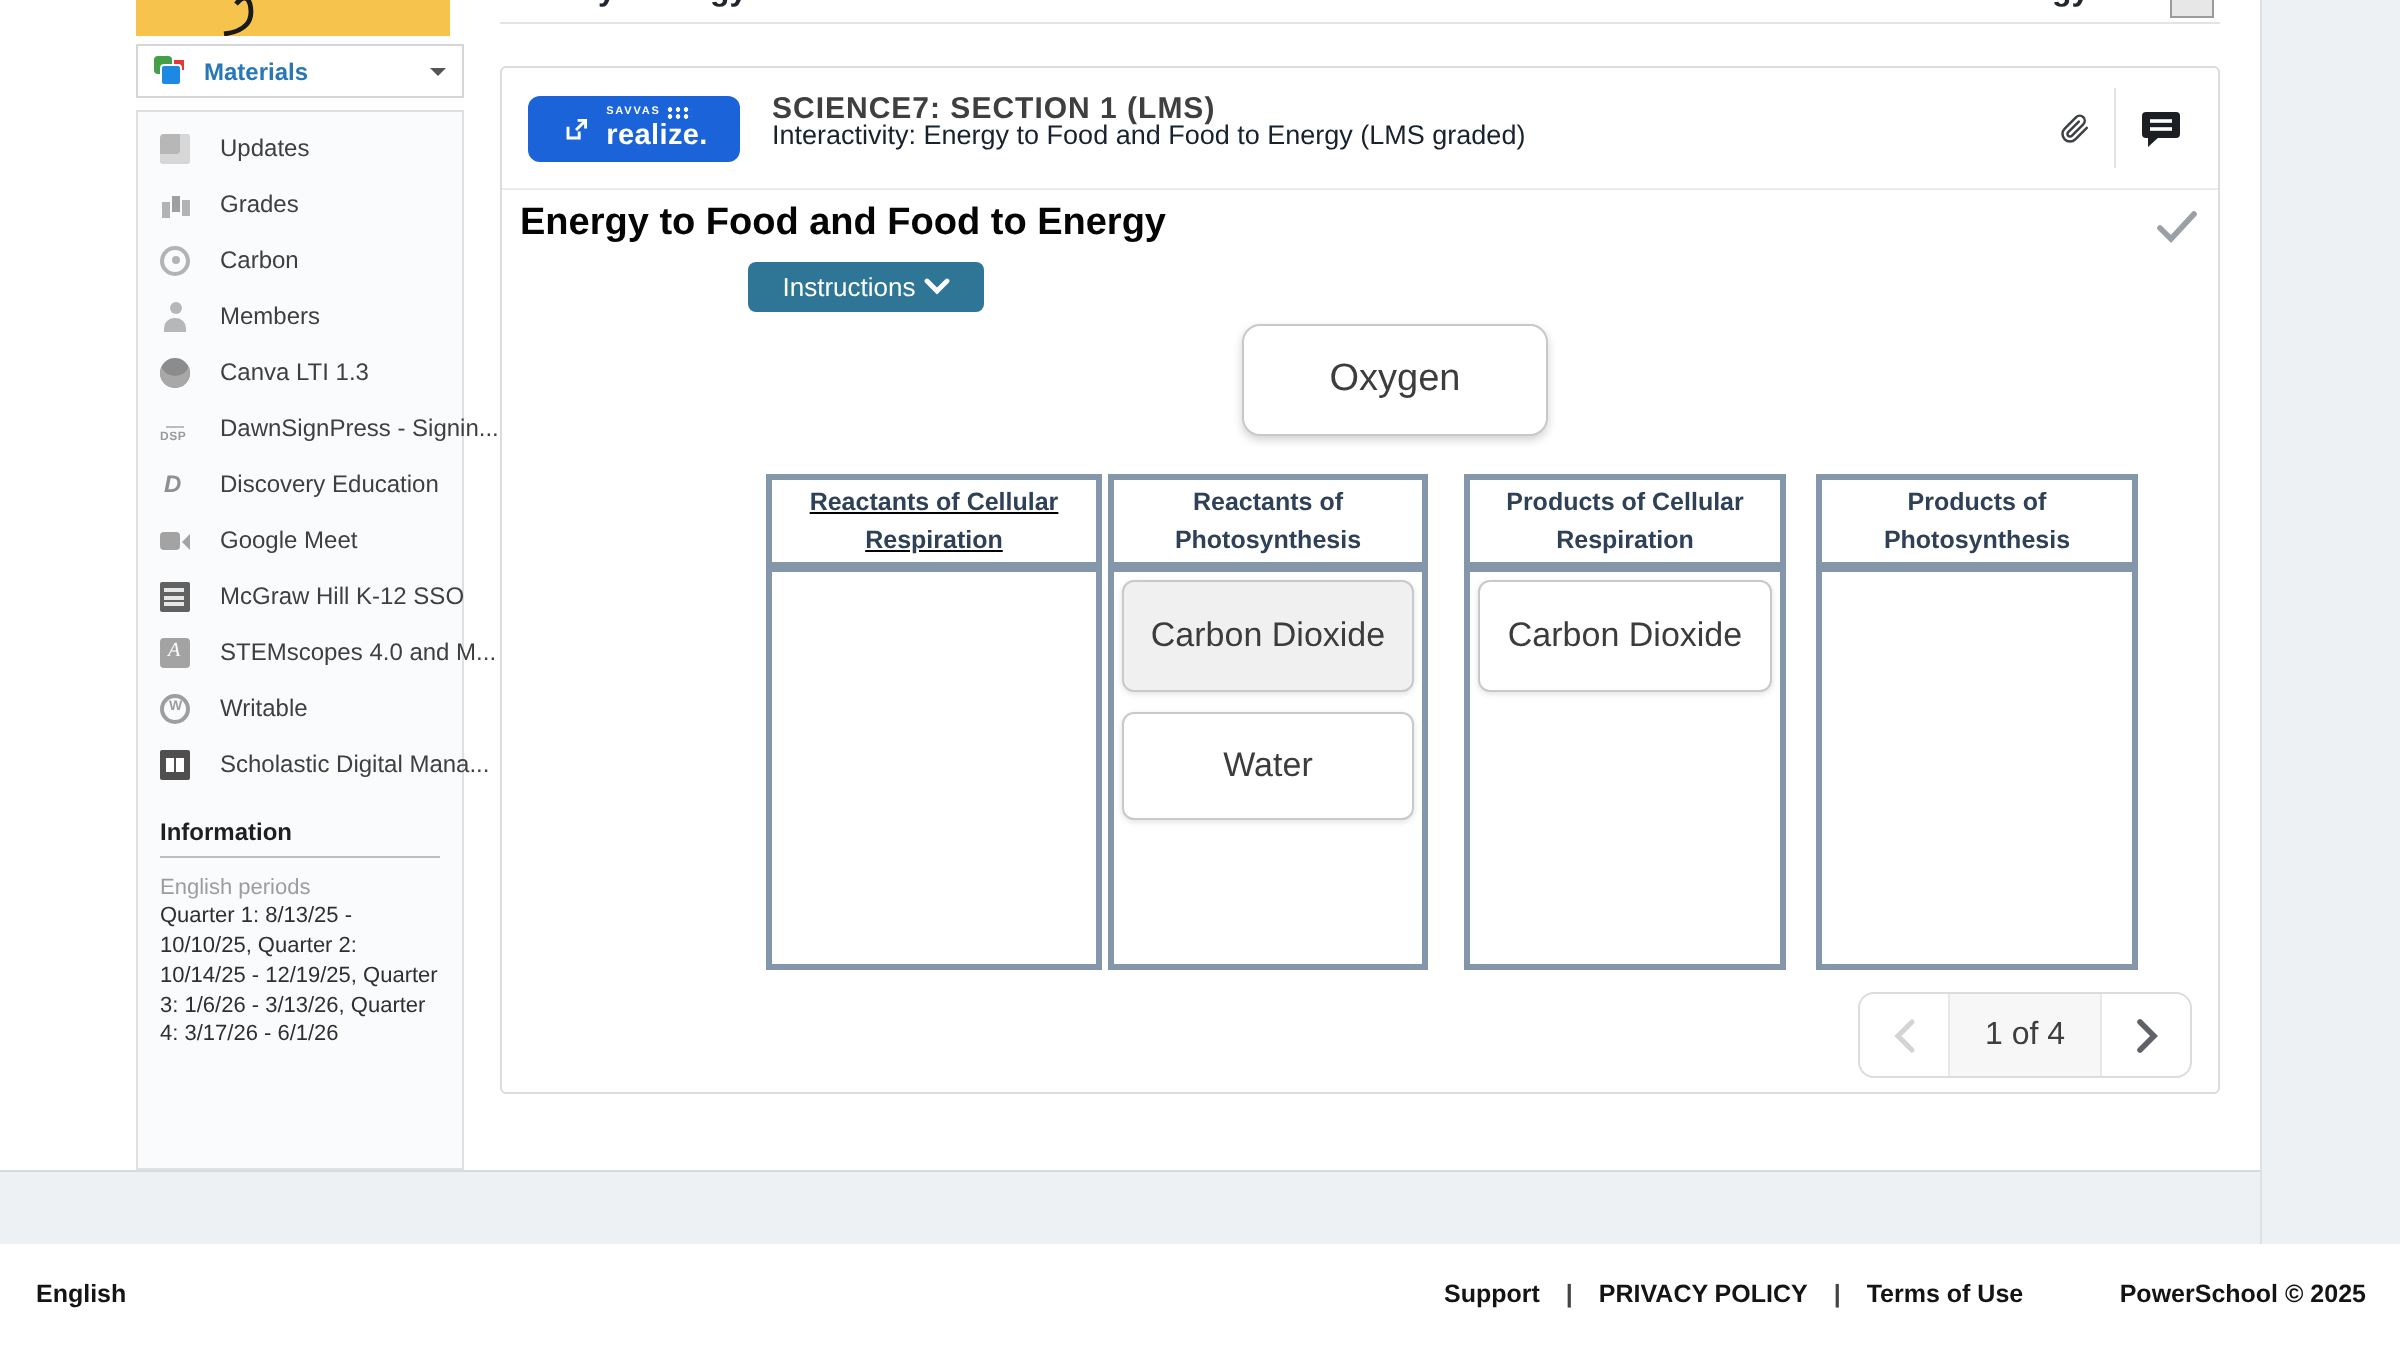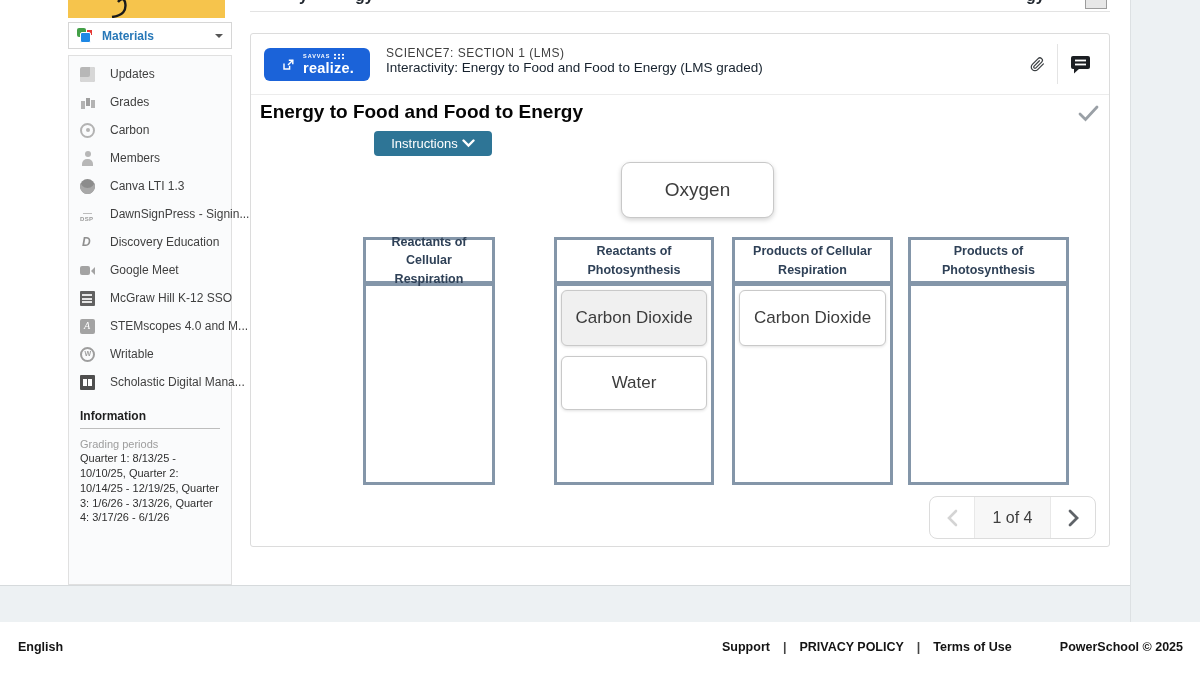--- a/index.html
+++ b/index.html
@@ -70,38 +70,38 @@
   .card{position:absolute;left:250px;top:33px;width:860px;height:514px;background:#fff;
         border:1px solid #dcdcdc;border-radius:3px;box-sizing:border-box;}
   .card-header{position:absolute;left:0;top:0;width:100%;height:60px;border-bottom:1px solid #ececec;}
   .rz-badge{position:absolute;left:13px;top:14px;width:106px;height:33px;background:#1b63d9;border-radius:6px;
         display:flex;align-items:center;justify-content:center;gap:7px;cursor:pointer;}
   .rz-txt{display:flex;flex-direction:column;line-height:1;}
   .rz-top{display:flex;align-items:center;gap:3px;}
   .rz-savvas{font-size:5.5px;font-weight:bold;color:#fff;letter-spacing:.9px;}
   .rz-dots{width:13px;height:7px;background-image:radial-gradient(circle,#fff 1px,transparent 1.3px);background-size:4px 3.5px;}
   .rz-name{font-size:14.5px;font-weight:bold;color:#fff;letter-spacing:.2px;margin-top:1px;}
-  .course-line{position:absolute;left:135px;top:12px;font-size:12px;letter-spacing:.5px;color:#3f3f3f;}
+  .course-line{position:absolute;left:135px;top:12px;font-size:15px;letter-spacing:.5px;color:#3f3f3f;font-weight:bold;}
   .asmt-line{position:absolute;left:135px;top:26px;font-size:13.5px;color:#17222e;}
   .hdr-icons{position:absolute;right:18px;top:10px;height:40px;display:flex;align-items:center;gap:12px;}
   .hdr-divider{width:1px;height:40px;background:#e4e4e4;}
   .icon-btn{cursor:pointer;display:flex;align-items:center;}
 
   .check{position:absolute;right:10px;top:70px;}
 
   .act-title{position:absolute;left:9px;top:67px;font-size:19px;font-weight:bold;color:#050505;}
   .instr-btn{position:absolute;left:123px;top:97px;width:118px;height:25px;background:#2e7596;border-radius:4px;
         display:flex;align-items:center;justify-content:center;gap:4px;color:#fff;font-size:13px;cursor:pointer;}
 
   .oxy{position:absolute;left:370px;top:128px;width:151px;height:54px;background:#fff;border:1px solid #c8c8c8;
        border-radius:9px;box-shadow:0 2px 5px rgba(0,0,0,.18);display:flex;align-items:center;justify-content:center;
        font-size:19px;color:#3d3d3d;cursor:grab;}
 
   .col{position:absolute;top:203px;height:248px;border:3px solid #8496a9;box-sizing:border-box;background:#fff;}
-  .col-1{left:112px;width:132px;} .col-2{left:303px;width:160px;}
+  .col-1{left:132px;width:168px;text-decoration:underline;} .col-2{left:303px;width:160px;}
   .col-3{left:481px;width:161px;} .col-4{left:657px;width:161px;}
   .col-header{height:46px;box-sizing:border-box;border-bottom:5px solid #8496a9;display:flex;align-items:center;
         justify-content:center;text-align:center;font-size:12.5px;font-weight:bold;color:#2f4157;line-height:1.45;padding:2px 4px;}
   .col-body{position:relative;height:194px;}
   .drag-card{position:absolute;left:4px;right:4px;border:1px solid #c9c9c9;border-radius:6px;background:#fff;
         display:flex;align-items:center;justify-content:center;font-size:17px;color:#3c3c3c;
         box-shadow:0 1px 3px rgba(0,0,0,.12);cursor:grab;}
   .dc-gray{background:#f0f0f0;}
 
   .pager{position:absolute;left:678px;top:462px;width:165px;height:41px;border:1px solid #dcdcdc;border-radius:8px;
@@ -177,21 +177,21 @@
         <span class="si si-writable"></span>
         <span class="lbl">Writable</span>
         </div>
       <div class="srow">
         <span class="si si-scholastic"></span>
         <span class="lbl">Scholastic Digital Mana...</span>
         </div>
 
       <div class="info-wrap">
         <div class="info-head">Information</div>
-        <div class="grading-label">Grading periods</div>
+        <div class="grading-label">English periods</div>
         <div class="grading-text">Quarter 1: 8/13/25 - 10/10/25, Quarter 2: 10/14/25 - 12/19/25, Quarter 3: 1/6/26 - 3/13/26, Quarter 4: 3/17/26 - 6/1/26</div>
       </div>
     </div>
   </aside>
 
   <div class="prev-row">
     <span class="frag" style="left:49px">y</span>
     <span class="frag" style="left:105px">gy</span>
     <span class="frag" style="left:776px">gy</span>
   </div>

